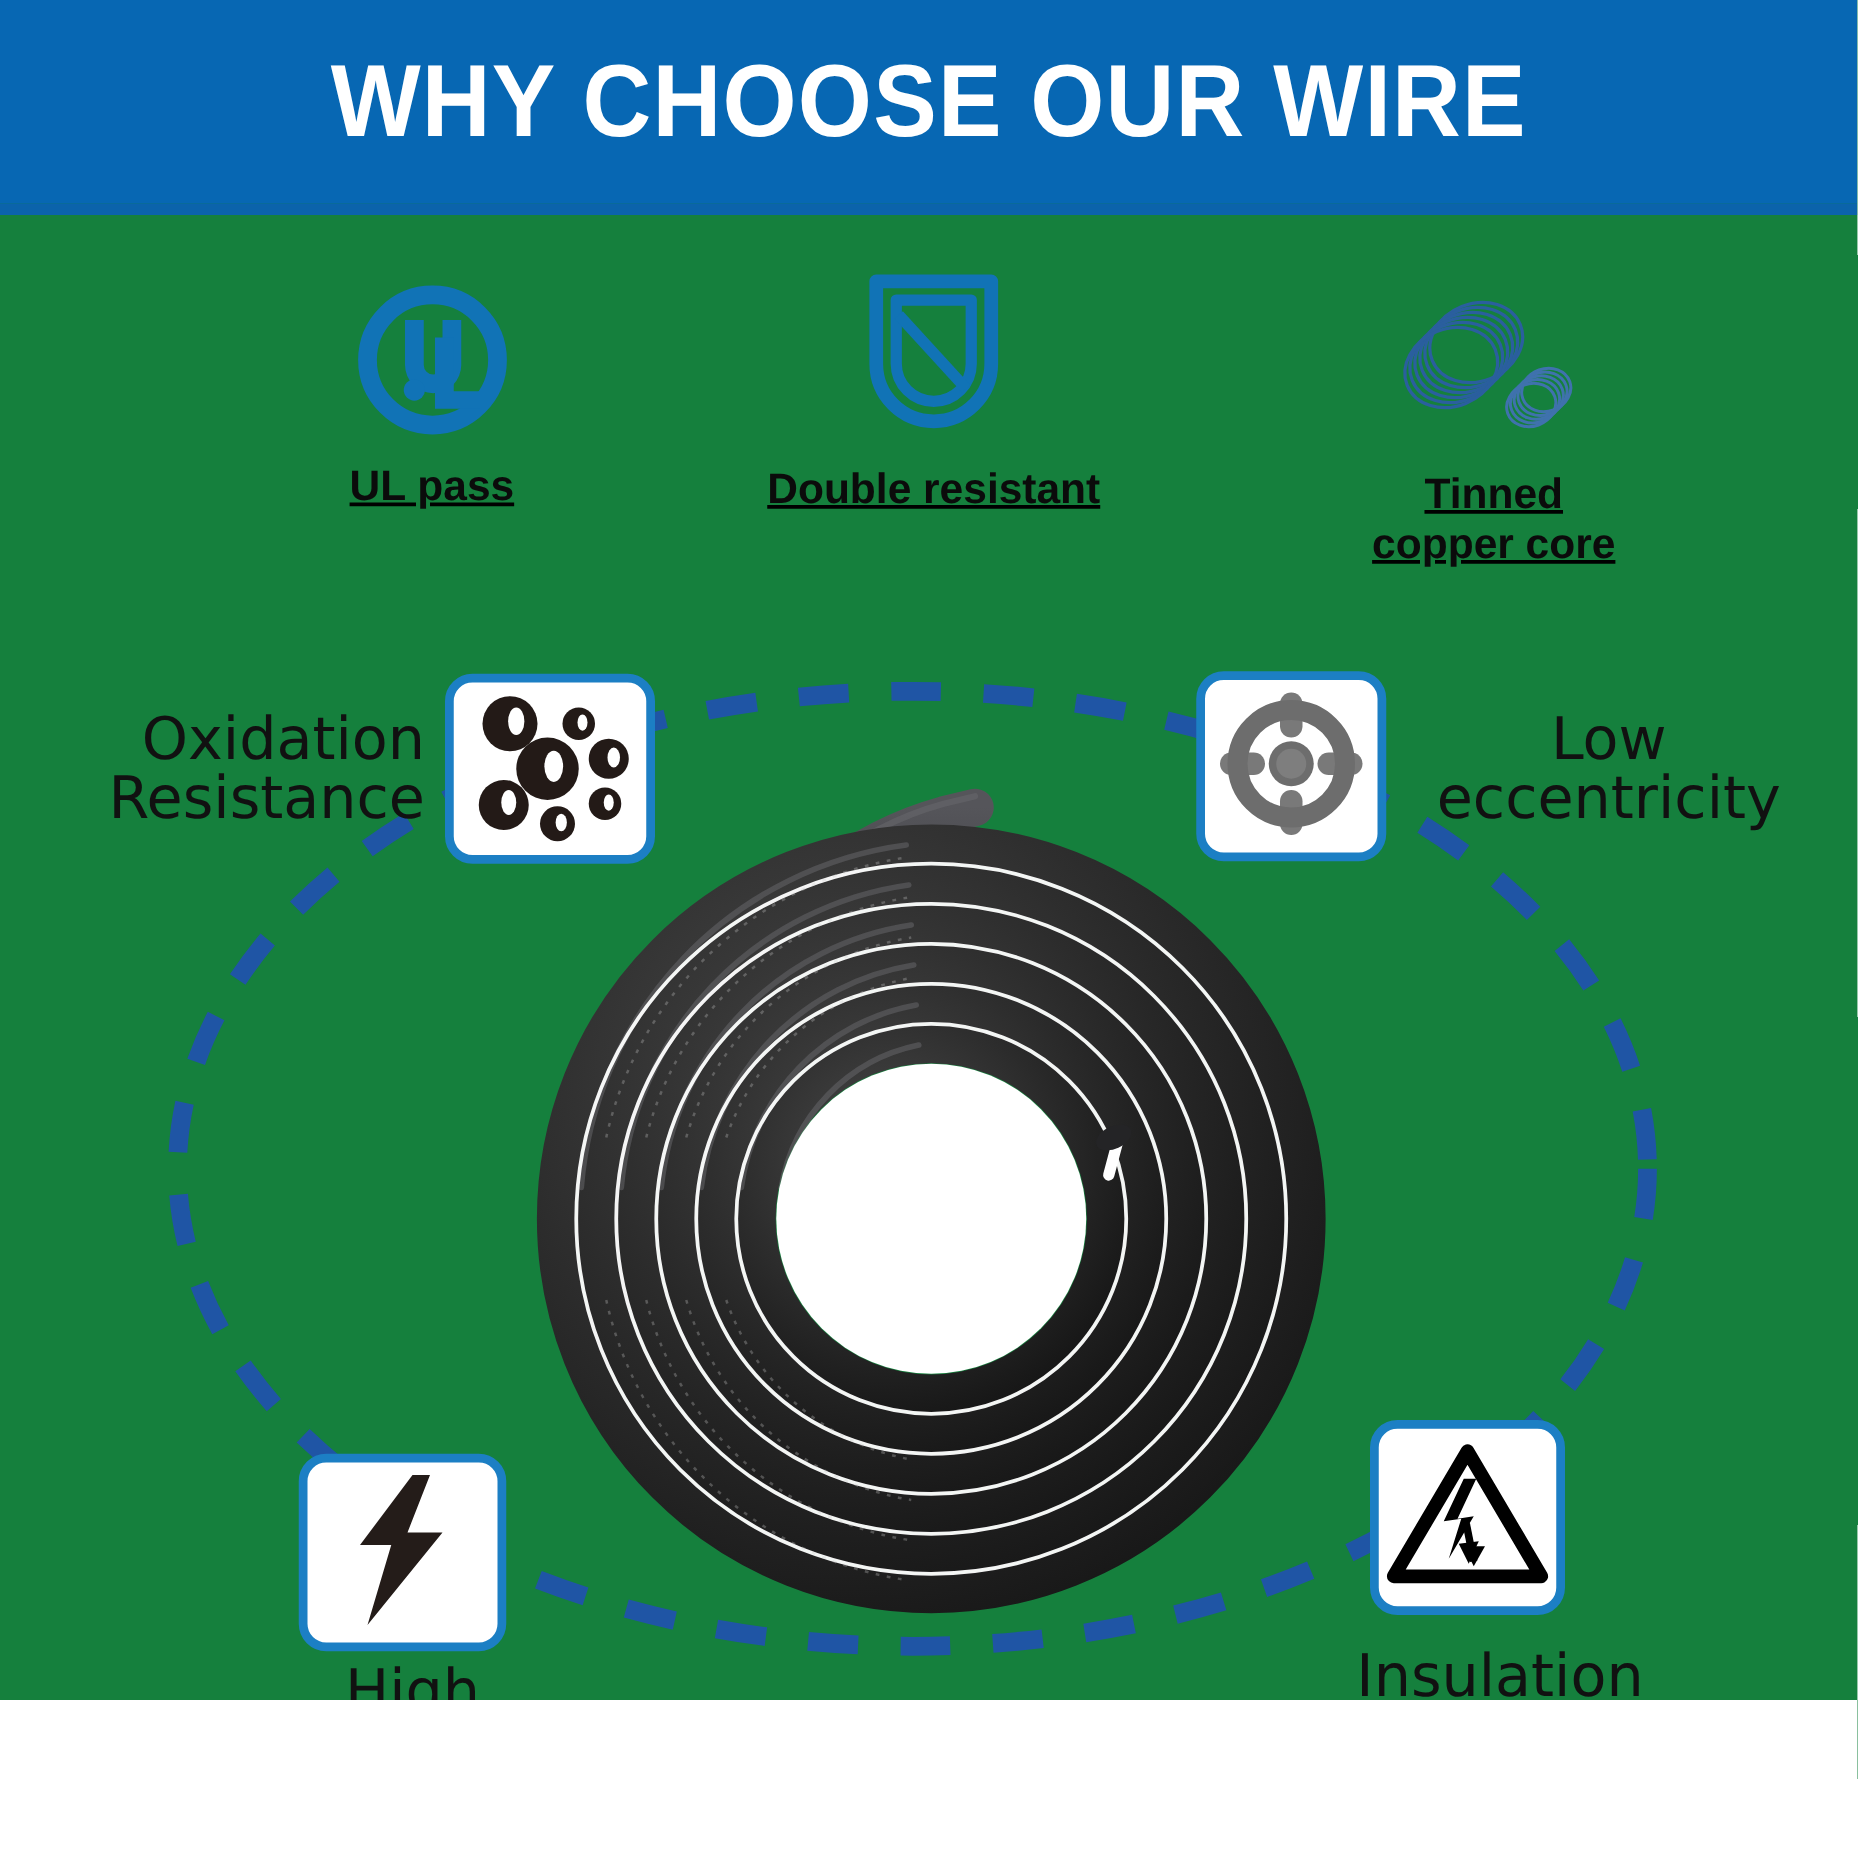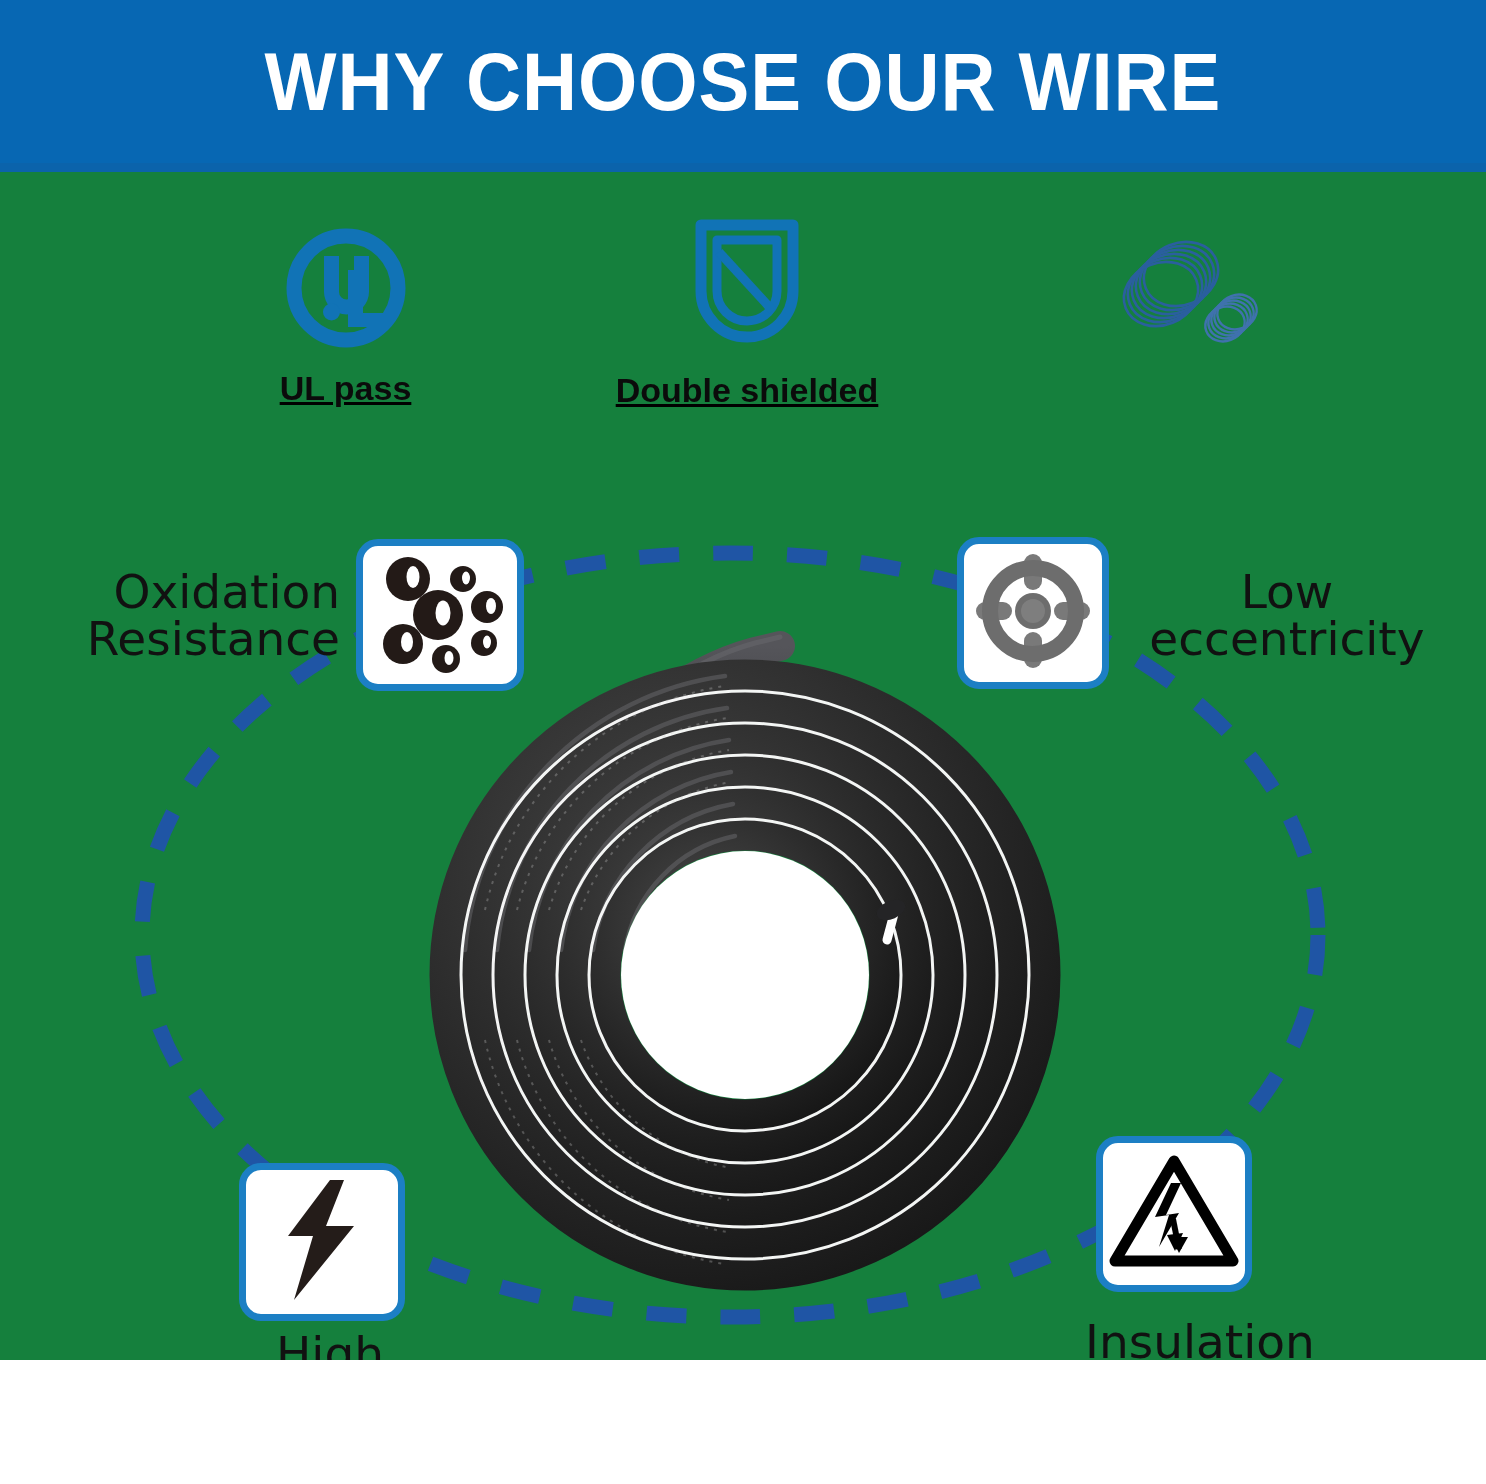--- a/index.html
+++ b/index.html
@@ -145,21 +145,21 @@
   </div>
 
   <div class="top-feature" id="feature-shield">
     <span class="tf-icon">
       <svg width="118" height="138" viewBox="0 0 118 138">
         <path d="M13 11 h92 v66 a46 46 0 0 1 -92 0 Z" fill="none" stroke="#1173b6" stroke-width="11" stroke-linejoin="round"></path>
         <path d="M29 26 h60 v51 a30 30 0 0 1 -60 0 Z" fill="none" stroke="#1173b6" stroke-width="9" stroke-linejoin="round"></path>
         <line x1="31" y1="38" x2="85" y2="97" stroke="#1173b6" stroke-width="9"></line>
       </svg>
     </span>
-    <span class="tf-label">Double shielded</span>
+    <span class="tf-label">Double resistant</span>
   </div>
 
   <div class="top-feature" id="feature-tinned">
     <span class="tf-icon">
       <svg width="160" height="122" viewBox="0 0 160 122">
         <g fill="none" stroke="#2a5f9e" stroke-width="2.6">
           <ellipse cx="66" cy="40" rx="38" ry="31" transform="rotate(-22 66 40)"></ellipse>
           <ellipse cx="62" cy="44" rx="38" ry="31" transform="rotate(-22 62 44)"></ellipse>
           <ellipse cx="58" cy="48" rx="38" ry="31" transform="rotate(-22 58 48)"></ellipse>
           <ellipse cx="54" cy="52" rx="38" ry="31" transform="rotate(-22 54 52)"></ellipse>
@@ -168,20 +168,22 @@
         </g>
         <g fill="none" stroke="#3f72ad" stroke-width="2.4">
           <ellipse cx="122" cy="78" rx="20" ry="17" transform="rotate(-20 122 78)"></ellipse>
           <ellipse cx="119" cy="81" rx="20" ry="17" transform="rotate(-20 119 81)"></ellipse>
           <ellipse cx="116" cy="84" rx="20" ry="17" transform="rotate(-20 116 84)"></ellipse>
           <ellipse cx="113" cy="87" rx="20" ry="17" transform="rotate(-20 113 87)"></ellipse>
           <ellipse cx="110" cy="90" rx="20" ry="17" transform="rotate(-20 110 90)"></ellipse>
         </g>
       </svg>
     </span>
+    <span class="tf-label">Tinned
+copper core</span>
   </div>
 
   <svg id="dashed-oval" viewBox="0 0 1200 790">
     <ellipse cx="600" cy="395" rx="588" ry="382" fill="none" stroke="#1f55a5" stroke-width="15" stroke-dasharray="40 34" stroke-linecap="butt"></ellipse>
   </svg>
 
   <svg id="wire-coil" viewBox="0 0 640 700">
     <defs>
       <radialGradient id="coilShade" cx="0.38" cy="0.32" r="0.78">
         <stop offset="0%" stop-color="#4a4a4a"></stop>

